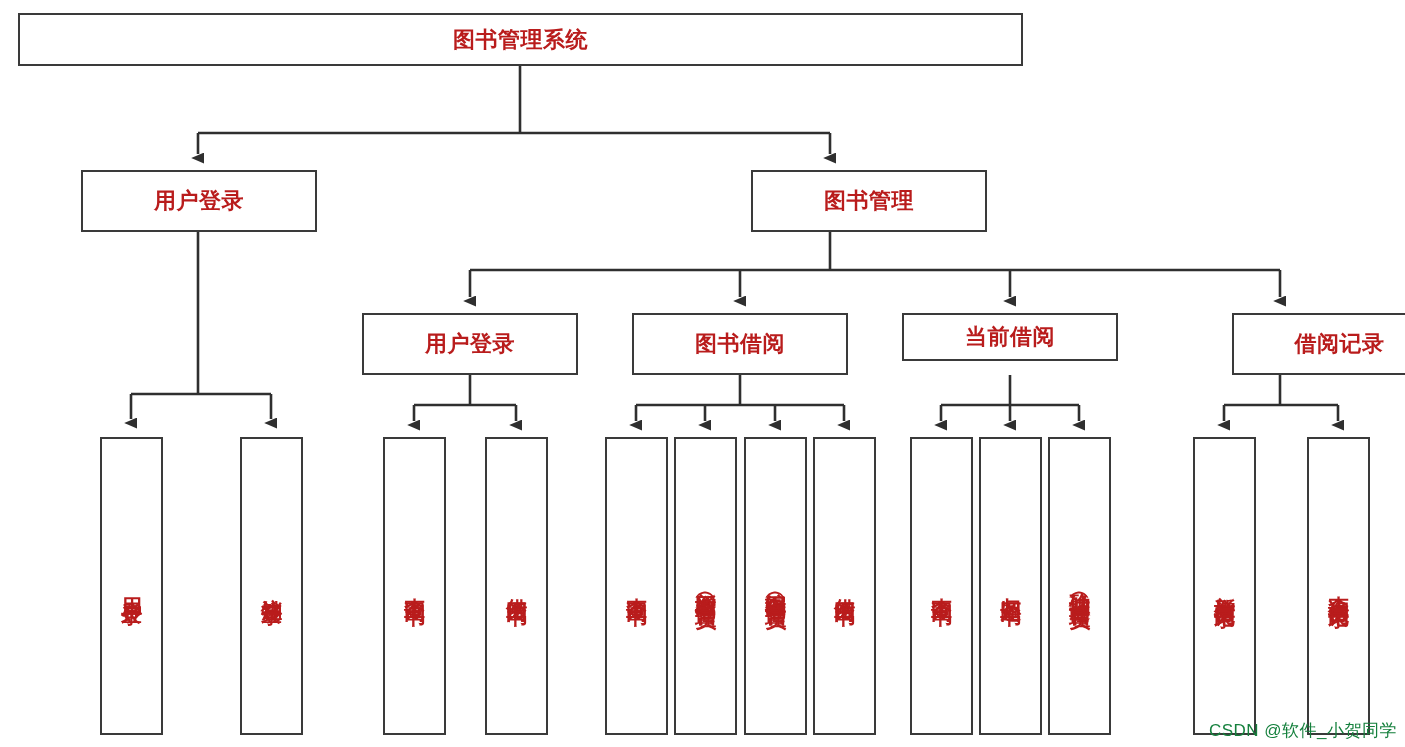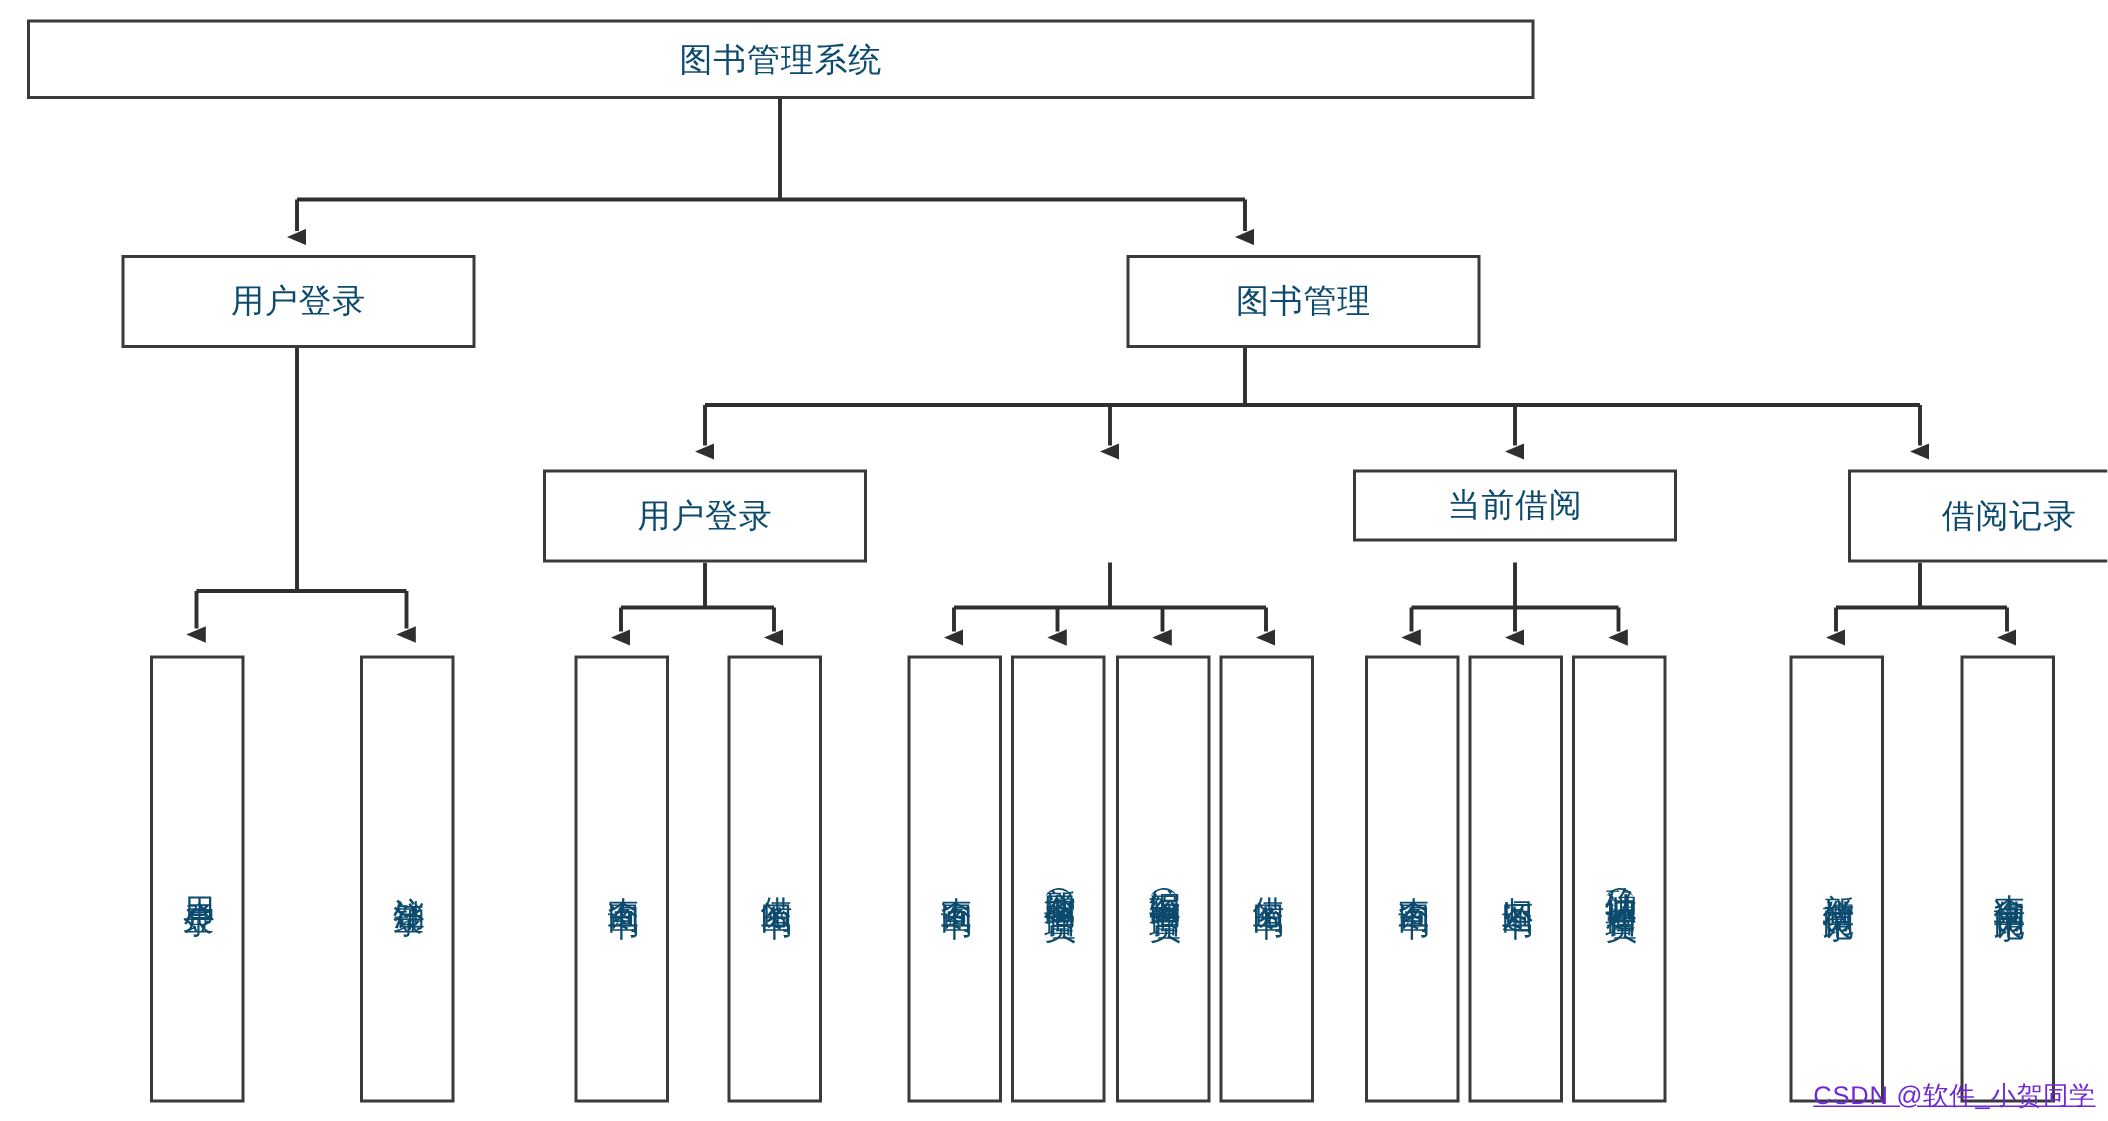--- a/index.html
+++ b/index.html
@@ -25,21 +25,22 @@
     height: 747px;
   }
   .node {
     position: absolute;
     box-sizing: border-box;
     border: 2.4px solid #3a3a3a;
     background: #ffffff;
     display: flex;
     align-items: center;
     justify-content: center;
-    color: #0c4a6e;
+    color: #b91c1c;
+    font-weight: bold;
   }
   .node .label {
     display: block;
     text-align: center;
     line-height: 1.18;
     letter-spacing: 0.5px;
     white-space: pre-line;
   }
   .node.h .label {
     font-size: 22px;
@@ -58,25 +59,24 @@
     font-size: 21px;
     line-height: 1.06;
     letter-spacing: 2.5px;
     max-height: 100%;
   }
   .watermark {
     position: absolute;
     right: 8px;
     bottom: 5px;
     font-size: 17px;
-    color: #6d28d9;
+    color: #15803d;
     letter-spacing: 0.5px;
     white-space: nowrap;
     pointer-events: none;
-    text-decoration: underline;
   }
 </style>
 </head>
 <body>
 
 <div id="stage">
 
   <svg id="wires" viewBox="0 0 1405 747" xmlns="http://www.w3.org/2000/svg">
     <defs>
       <marker id="arw" markerWidth="11" markerHeight="13" refX="1.5" refY="6.2" orient="auto" markerUnits="userSpaceOnUse">
@@ -134,20 +134,23 @@
   <div class="node h" style="left:81px; top:170px; width:236px; height:62px;">
     <span class="label">用户登录</span>
   </div>
   <div class="node h" style="left:751px; top:170px; width:236px; height:62px;">
     <span class="label">图书管理</span>
   </div>
 
   <div class="node h" style="left:362px; top:313px; width:216px; height:62px;">
     <span class="label">用户登录</span>
   </div>
+  <div class="node h" style="left:632px; top:313px; width:216px; height:62px;">
+    <span class="label">图书借阅</span>
+  </div>
   <div class="node h" style="left:902px; top:313px; width:216px; height:48px;">
     <span class="label">当前借阅</span>
   </div>
   <div class="node h" style="left:1232px; top:313px; width:215px; height:62px;">
     <span class="label">借阅记录</span>
   </div>
 
   <div class="node v" style="left:100px; top:437px; width:63px; height:298px;">
     <span class="label">用户登录</span>
   </div>

